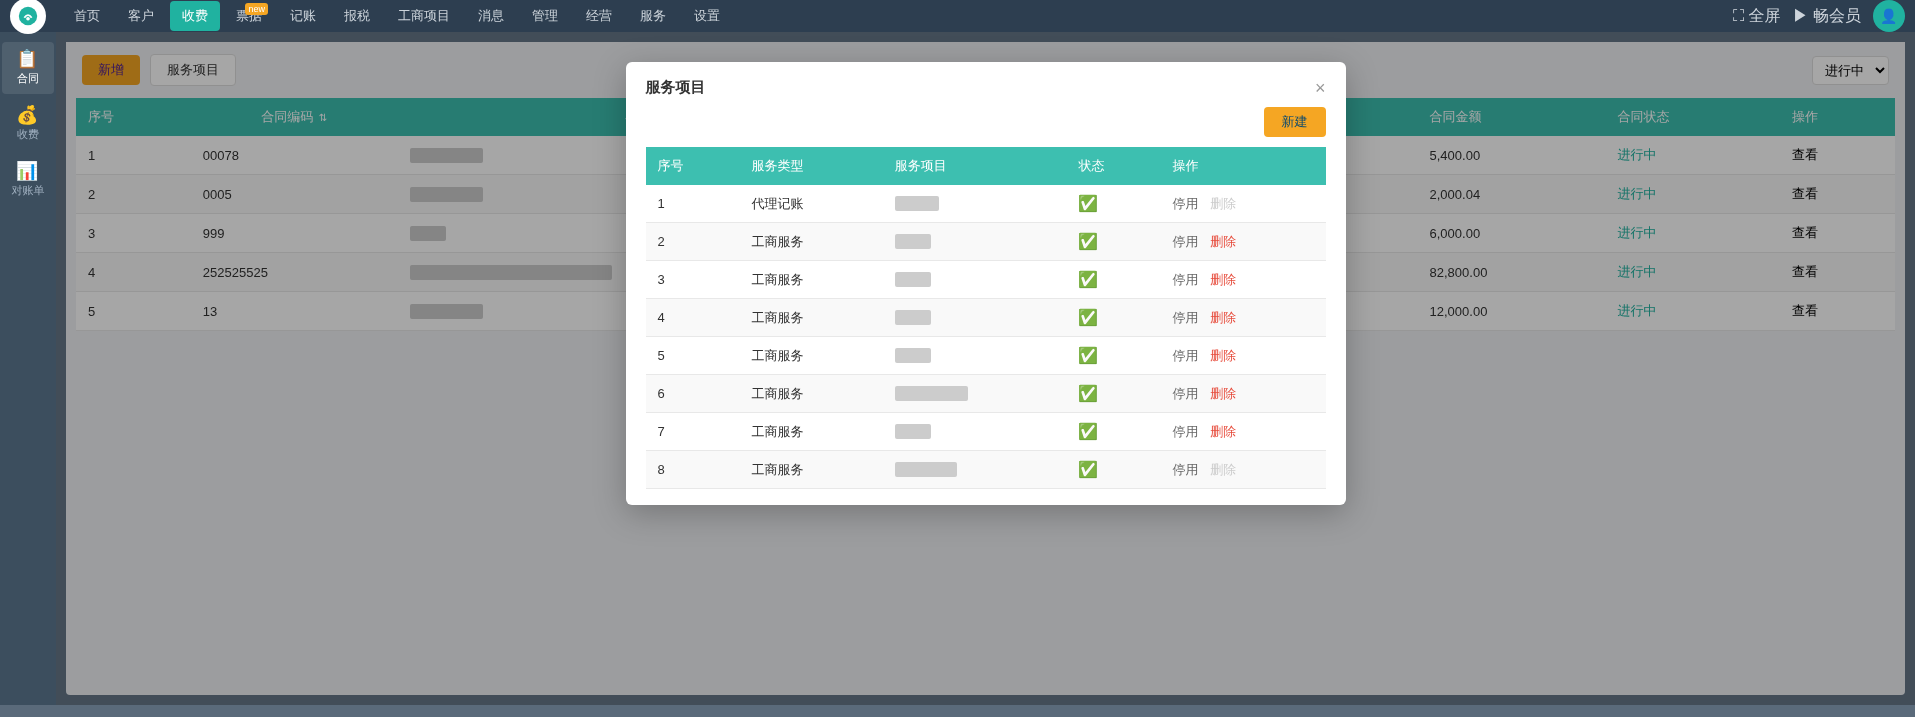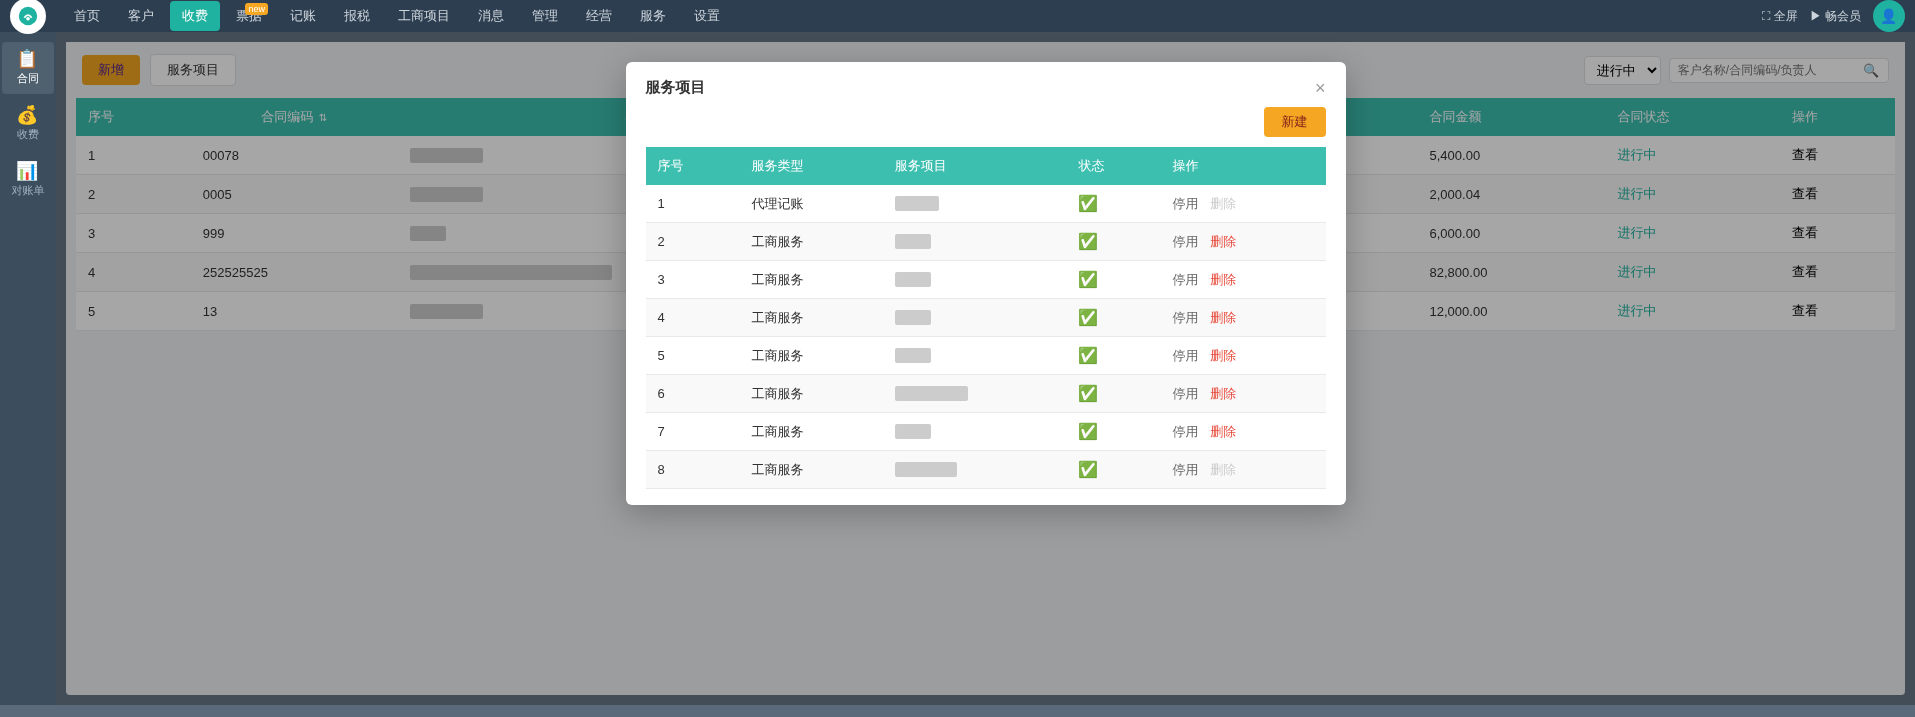--- a/index.html
+++ b/index.html
@@ -43,21 +43,21 @@
       color: #fff;
       font-size: 9px;
       border-radius: 3px;
       padding: 1px 3px;
       position: absolute;
       top: 2px; right: 6px;
     }
     .top-nav-right {
       display: flex; align-items: center; gap: 12px; color: #cdd4db;
     }
-    .top-nav-right span { cursor: pointer; font-size: 12px; }
+    .top-nav-right span { cursor: pointer; font-size: 16px; }
     .avatar-circle {
       width: 32px; height: 32px;
       background: #20b2a0;
       border-radius: 50%;
       display: flex; align-items: center; justify-content: center;
       color: #fff; font-size: 14px;
       cursor: pointer;
     }
 
     
@@ -236,21 +236,21 @@
       font-size: 18px;
       line-height: 1;
     }
     .modal-toolbar {
       padding: 10px 20px;
       display: flex;
       justify-content: flex-end;
     }
     .btn-new-modal {
       background: #f5a623;
-      color: #7f1d1d;
+      color: #0c4a6e;
       border: none;
       padding: 6px 18px;
       border-radius: 4px;
       cursor: pointer;
       font-size: 13px;
     }
     .modal-body {
       flex: 1;
       overflow-y: auto;
       padding: 0 20px 16px 20px;
@@ -354,24 +354,20 @@
 
       <div class="panel-toolbar">
         <button class="btn-new-contract">新增</button>
         <button class="btn-service-item">服务项目</button>
         <div class="toolbar-right">
           <select class="status-select">
             <option>进行中</option>
             <option>已完成</option>
             <option>已终止</option>
           </select>
-          <div class="search-box">
-            <input type="text" placeholder="客户名称/合同编码/负责人" style="">
-            <span style="color:#999;cursor:pointer;">🔍</span>
-          </div>
         </div>
       </div>
 
       <div style="padding: 0 10px;">
         <table class="data-table">
           <thead>
             <tr>
               <th>序号</th>
               <th class="sortable">合同编码 <span class="sort-arrow">⇅</span></th>
               <th class="sortable">客户名称 <span class="sort-arrow">⇅</span></th>

